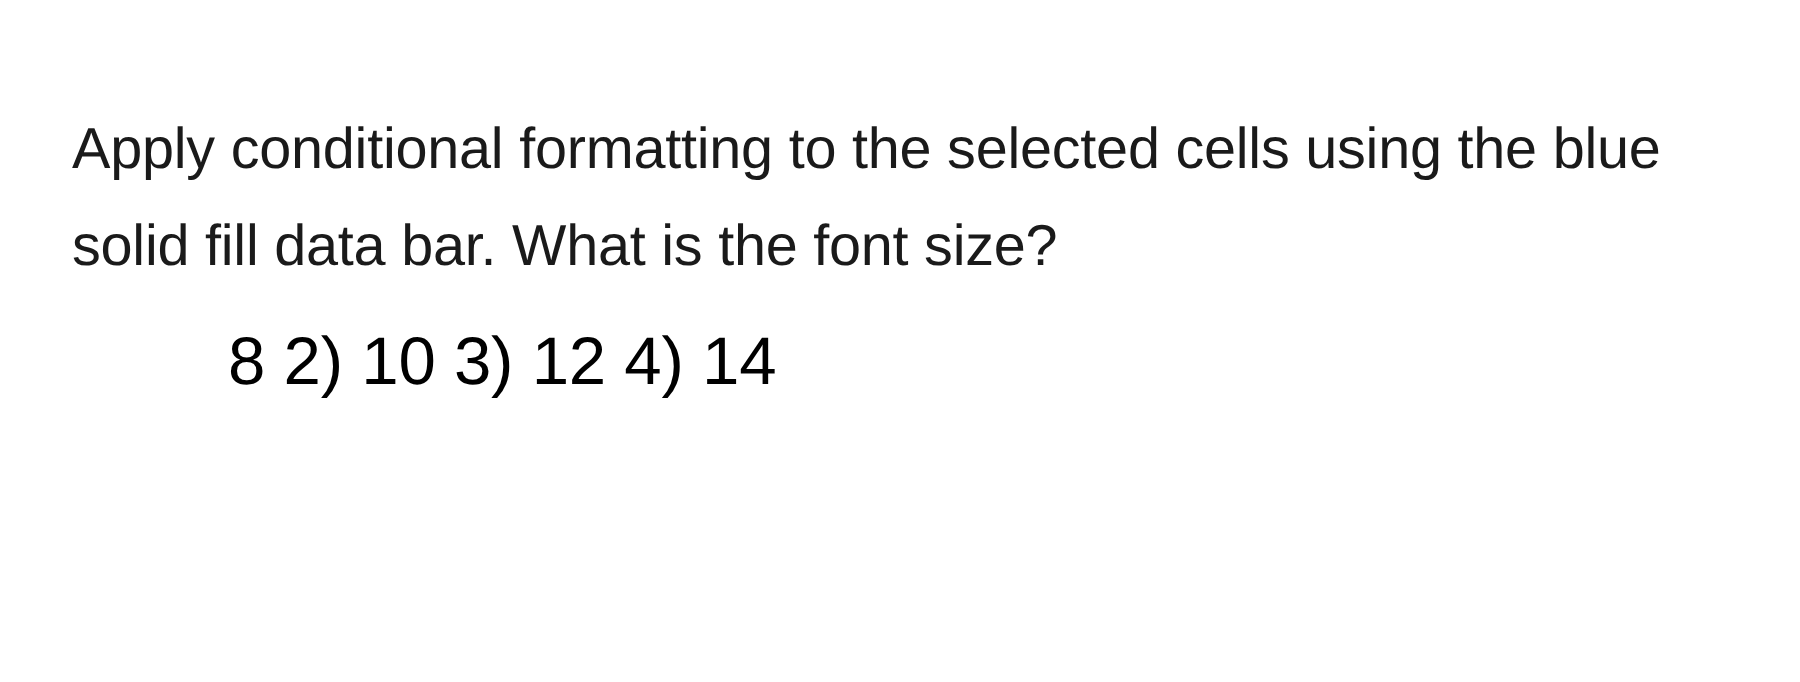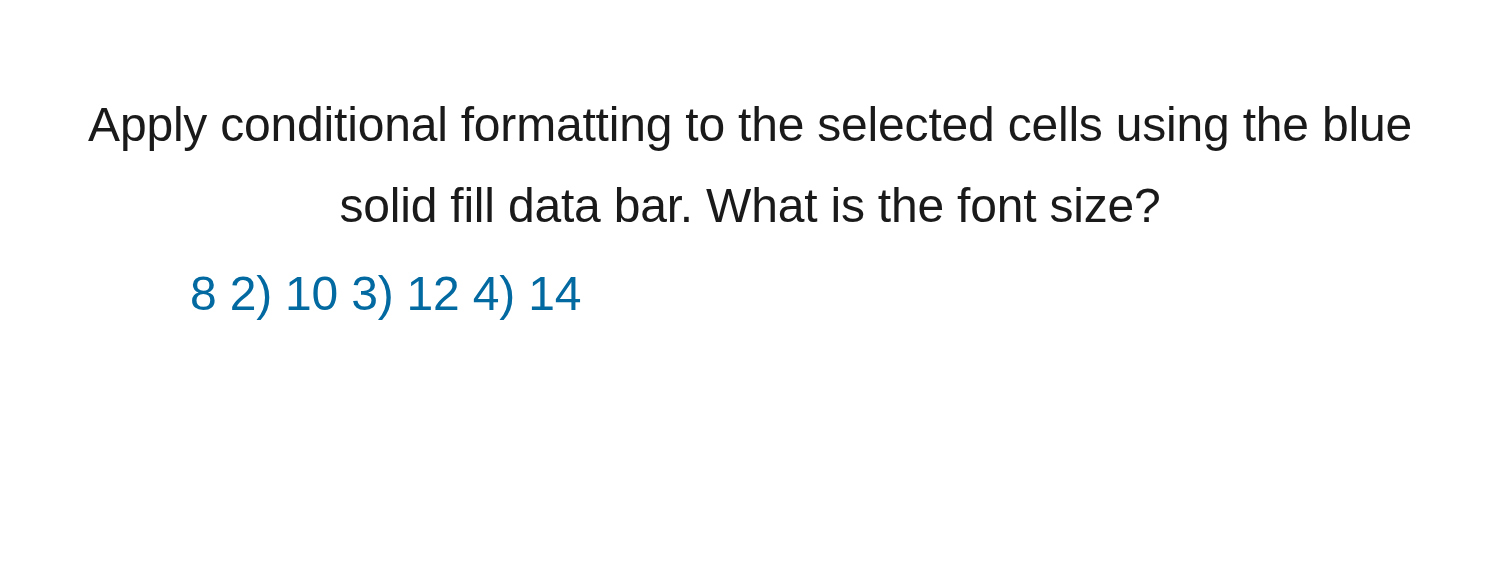--- a/index.html
+++ b/index.html
@@ -13,26 +13,25 @@
       background: #ffffff;
       font-family: -apple-system, BlinkMacSystemFont, "Segoe UI", Helvetica, Arial, sans-serif;
       padding: 85px 60px 60px 60px;
     }
     .question-text {
       font-size: 48px;
       line-height: 1.68;
       color: #1a1a1a;
       font-weight: 400;
       letter-spacing: -0.2px;
-      text-align: center;
     }
     .options-line {
-      font-size: 48px;
+      font-size: 56px;
       line-height: 1.68;
-      color: #0369a1;
+      color: #000000;
       font-weight: 400;
       letter-spacing: -0.2px;
       padding-left: 130px;
       margin-top: 8px;
     }
   </style>
 </head>
 <body>
 
 <div class="question-text">Apply conditional formatting to the selected cells using the blue solid fill data bar. What is the font size?</div>

